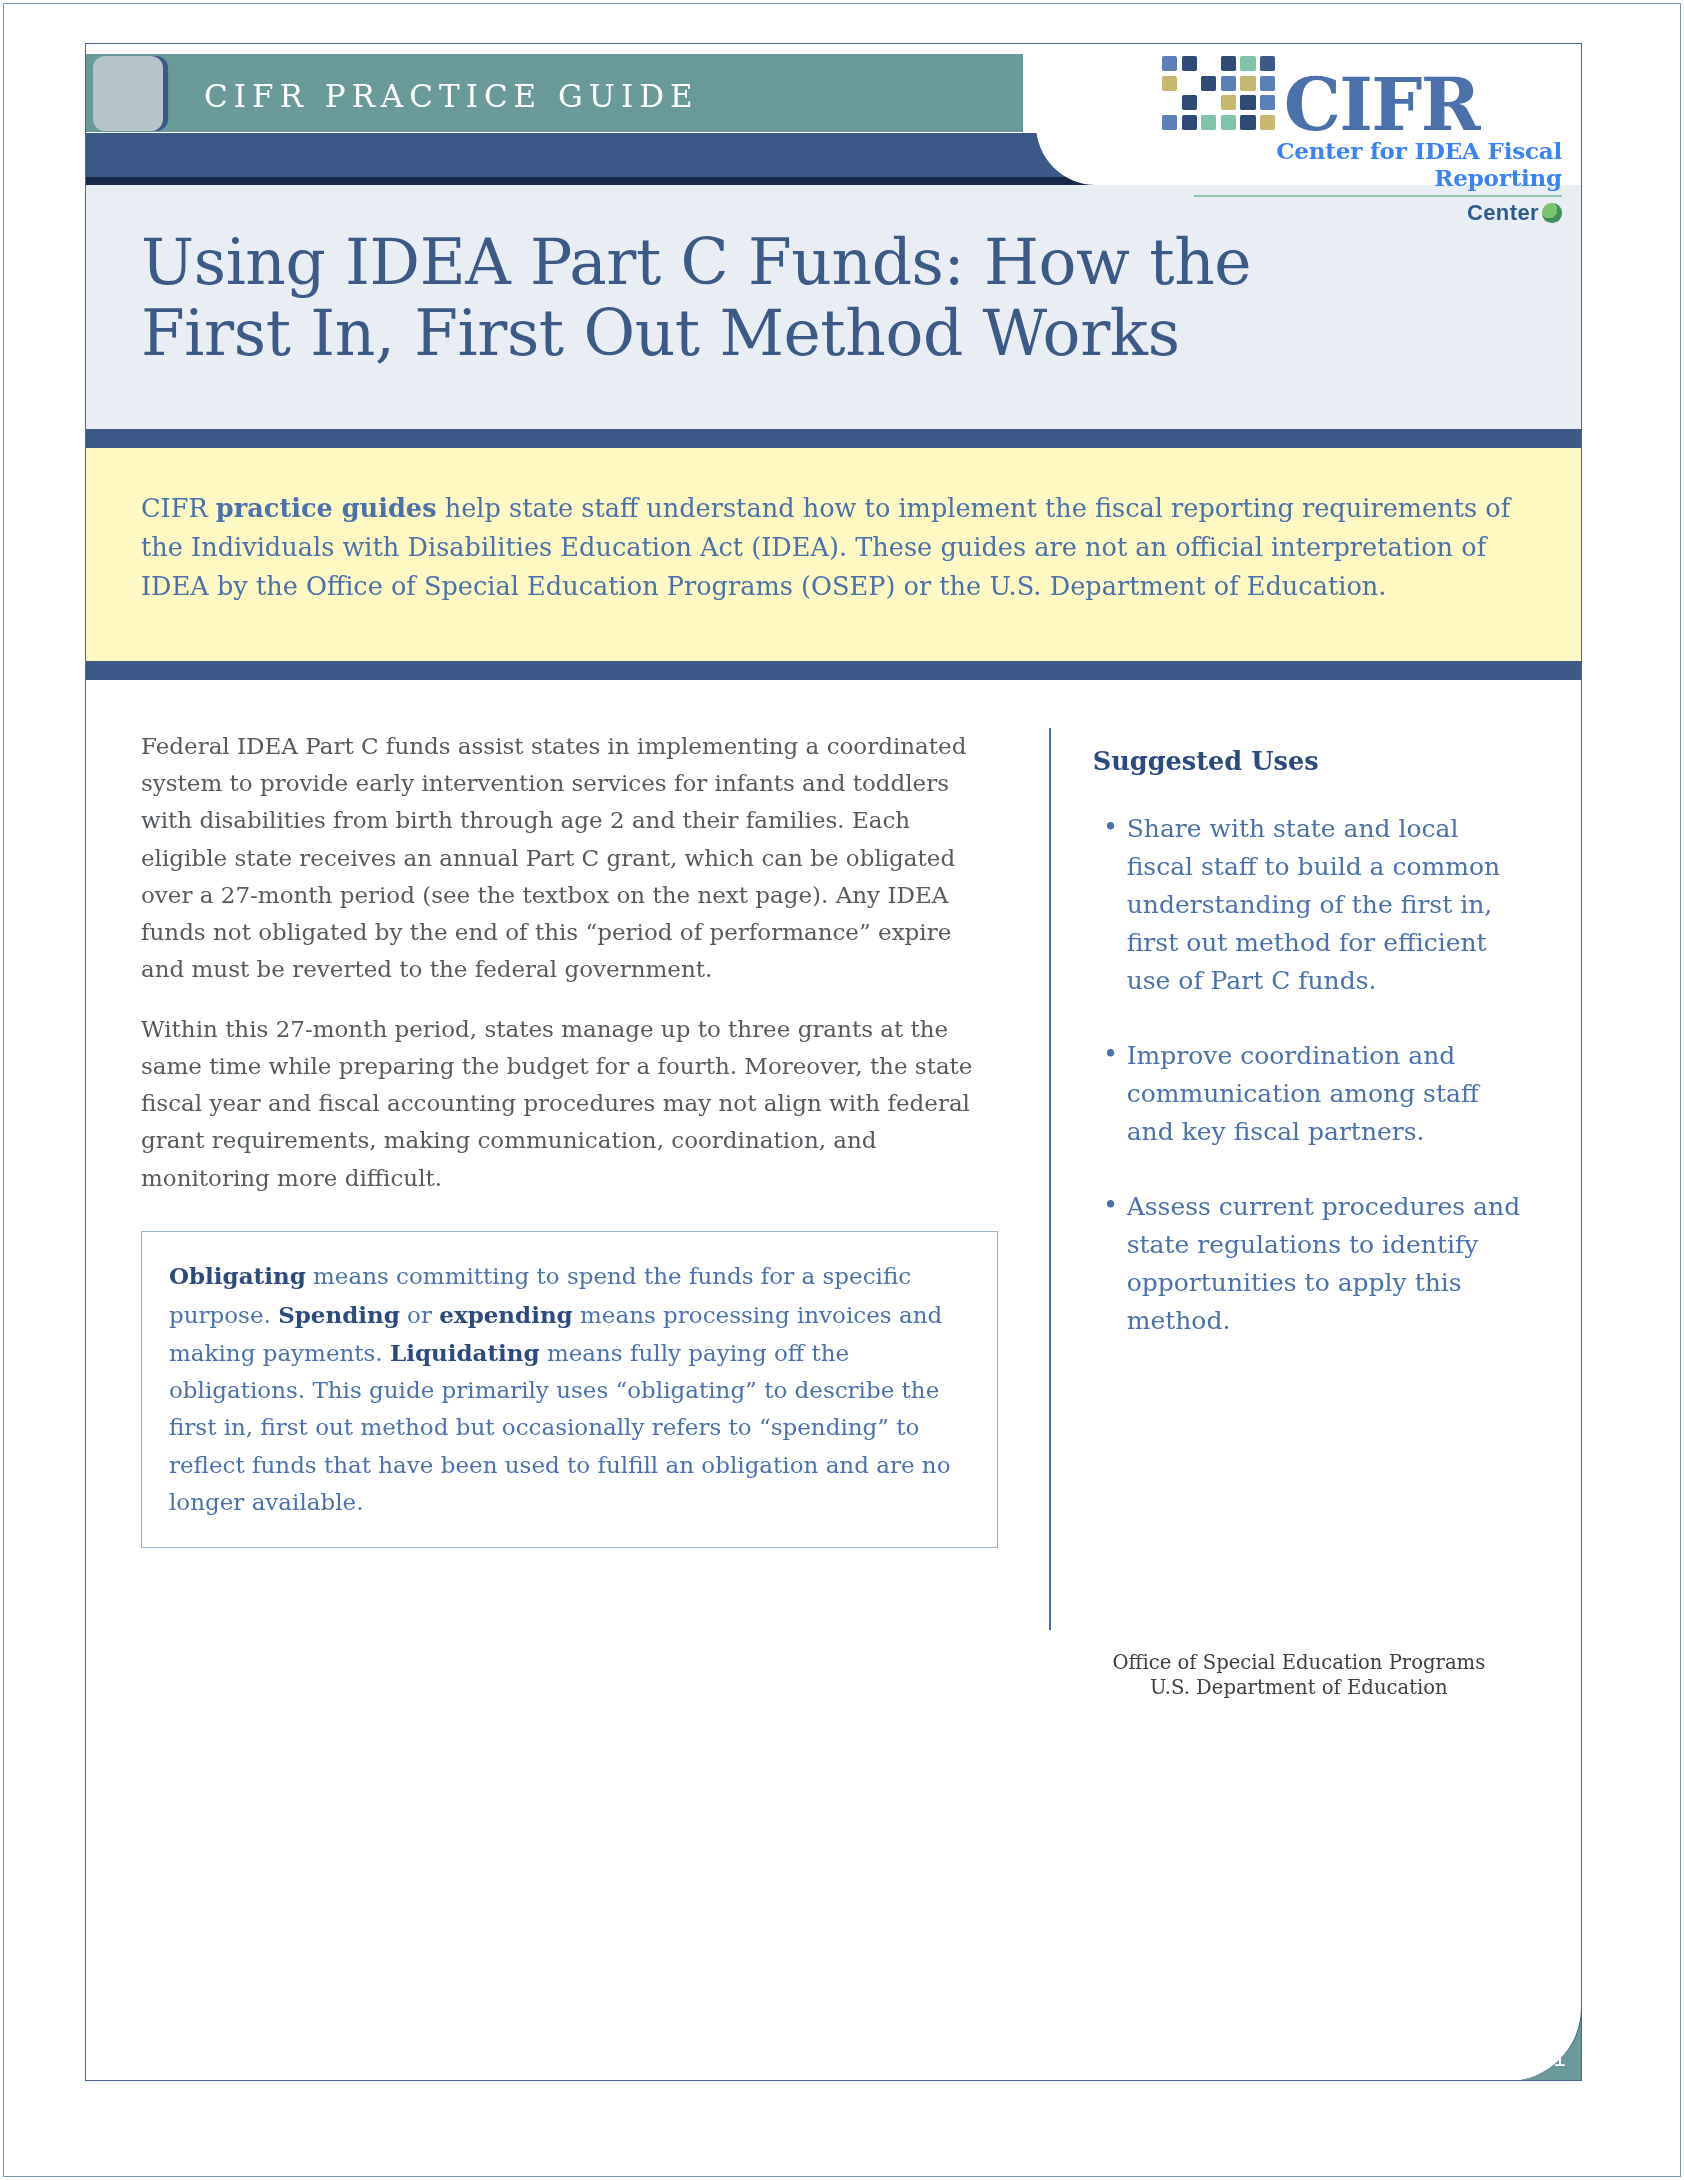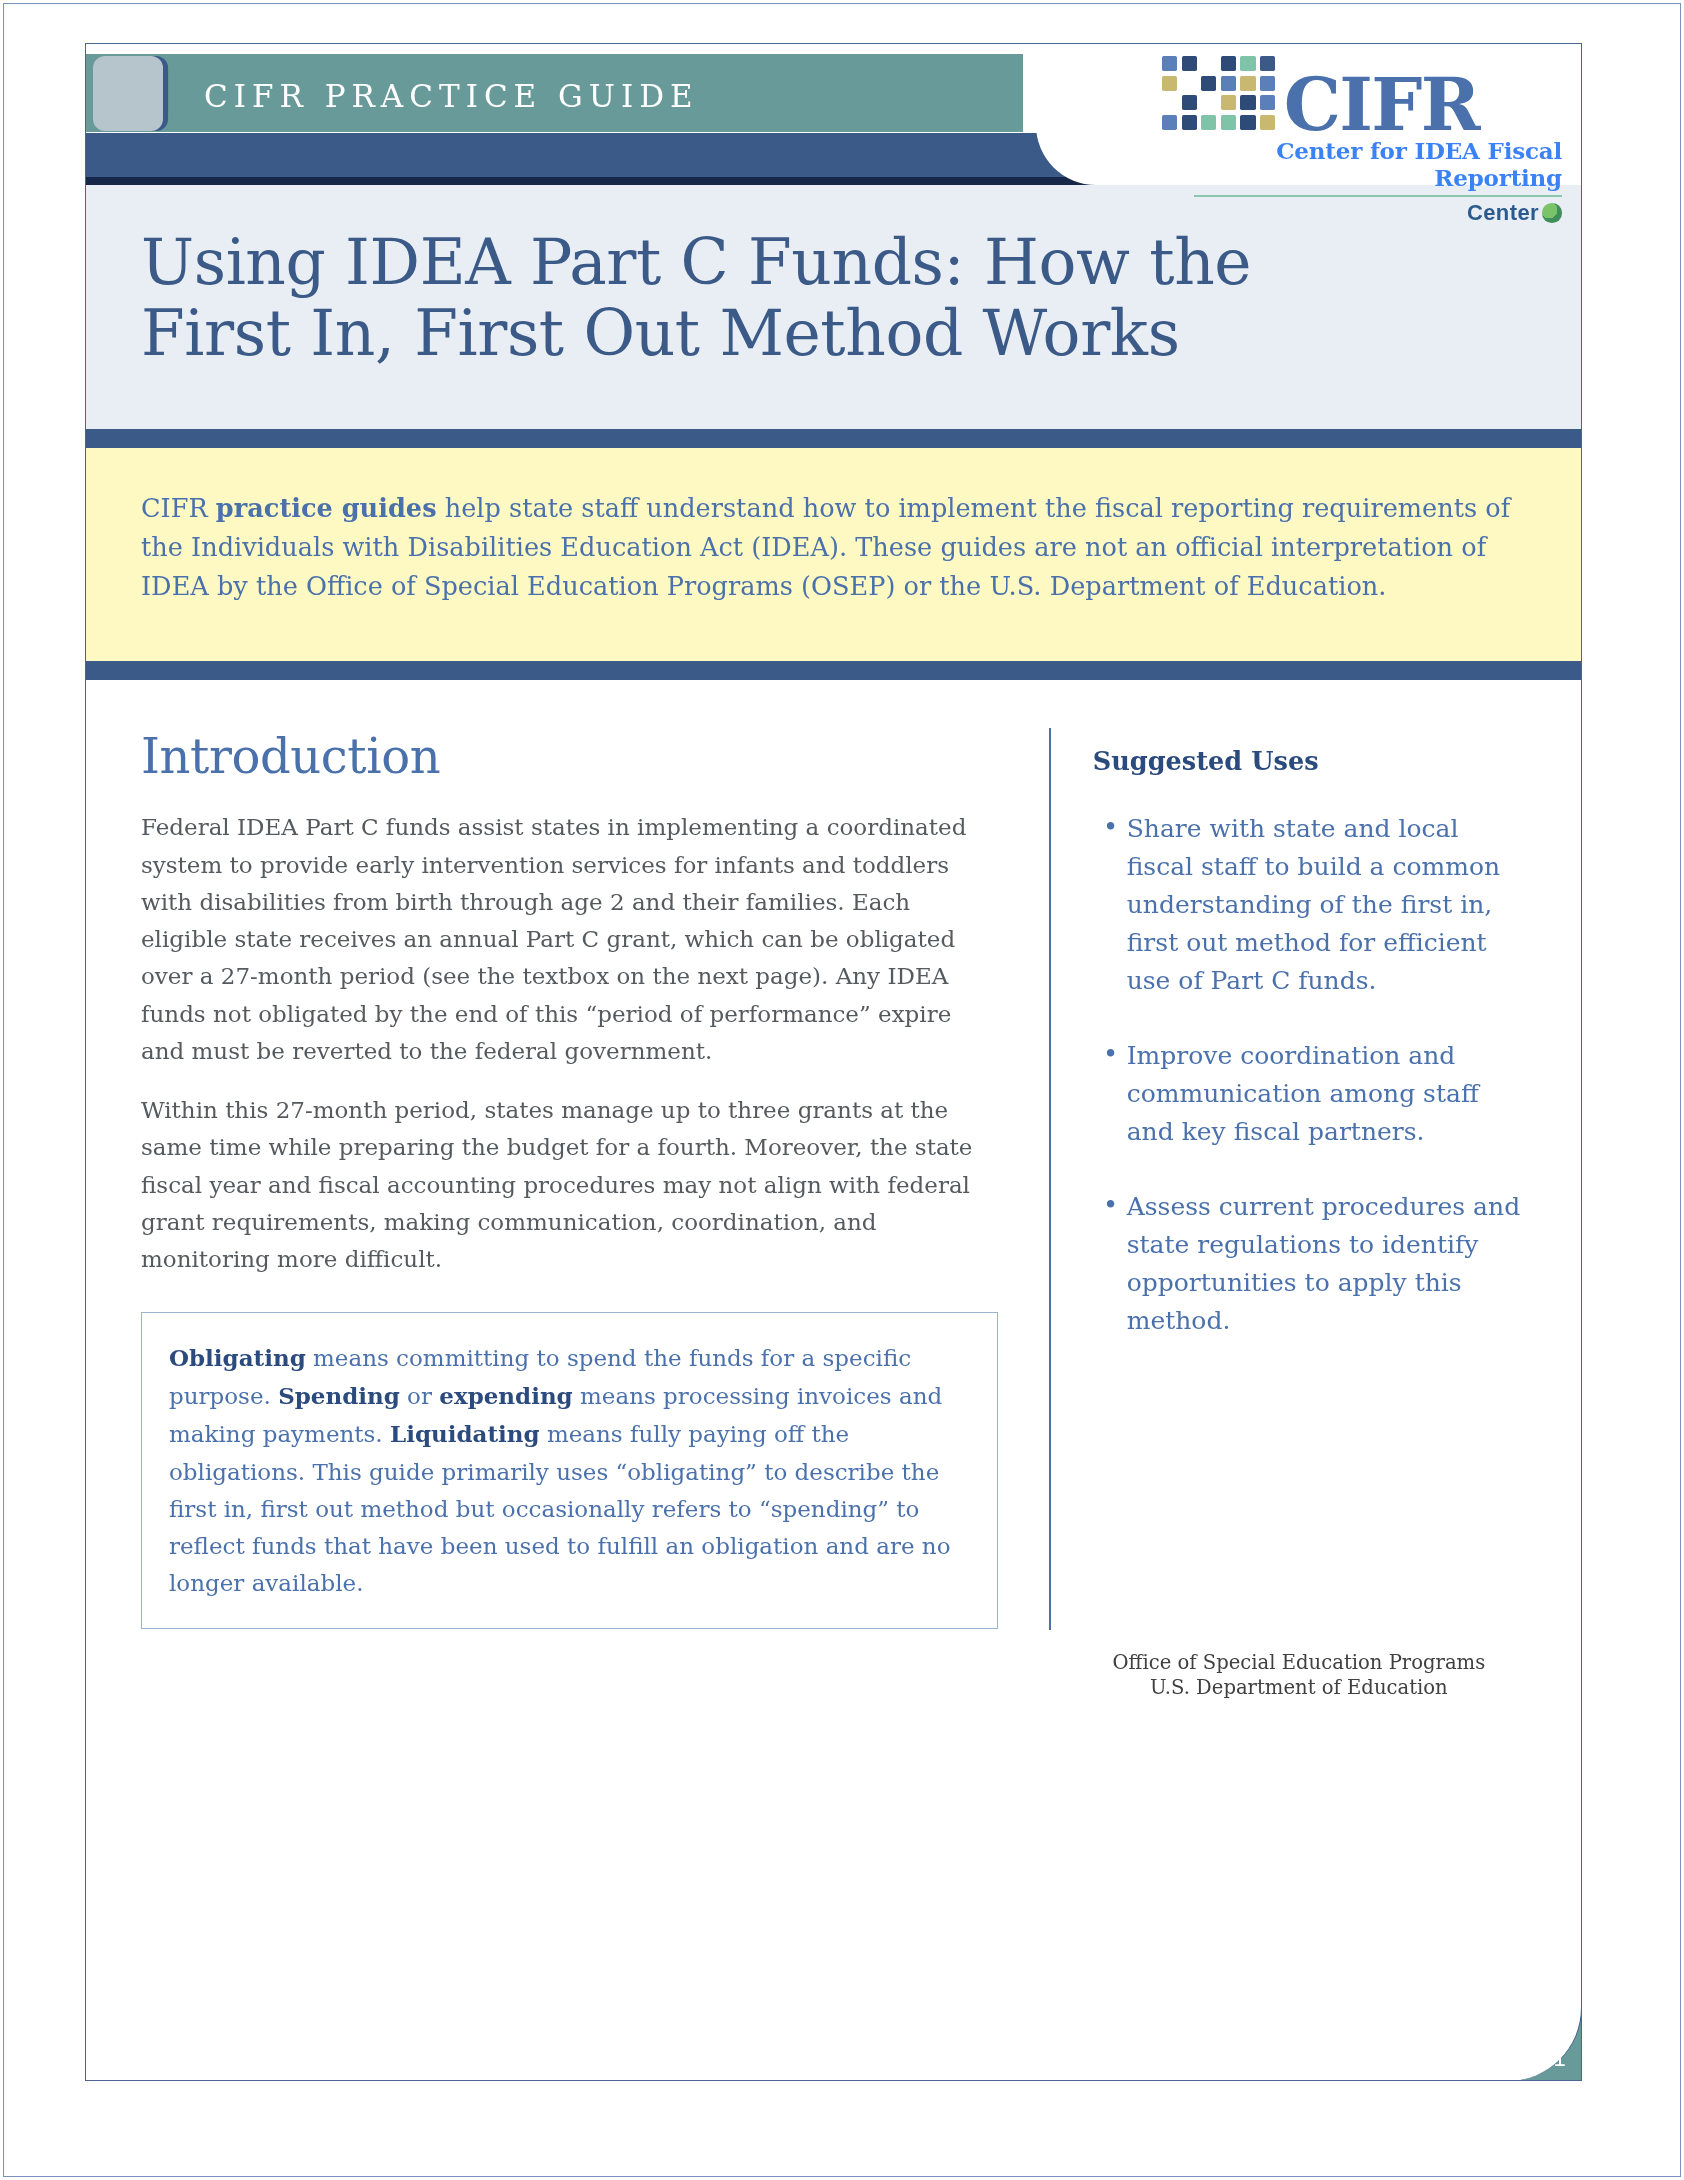--- a/index.html
+++ b/index.html
@@ -155,21 +155,20 @@
   <div class="bar-divider"></div>
 
   <div class="statement">
     <p><span>CIFR </span><b>practice guides</b><span> help state staff understand how to implement the fiscal reporting requirements of the Individuals with Disabilities Education Act (IDEA). These guides are not an official interpretation of IDEA by the Office of Special Education Programs (OSEP) or the U.S. Department of Education.</span></p>
   </div>
   <div class="bar-divider"></div>
 
   <div class="main">
 
     <div class="col-left">
-      <h2 class="section-title">Introduction</h2>
       <p class="body-p">Federal IDEA Part C funds assist states in implementing a coordinated system to provide early intervention services for infants and toddlers with disabilities from birth through age 2 and their families. Each eligible state receives an annual Part C grant, which can be obligated over a 27-month period (see the textbox on the next page). Any IDEA funds not obligated by the end of this “period of performance” expire and must be reverted to the federal government.</p>
       <p class="body-p">Within this 27-month period, states manage up to three grants at the same time while preparing the budget for a fourth. Moreover, the state fiscal year and fiscal accounting procedures may not align with federal grant requirements, making communication, coordination, and monitoring more difficult.</p>
 
       <div class="defbox">
         <p><b>Obligating</b><span> means committing to spend the funds for a specific purpose. </span><b>Spending</b><span> or </span><b>expending</b><span> means processing invoices and making payments. </span><b>Liquidating</b><span> means fully paying off the obligations. This guide primarily uses “obligating” to describe the first in, first out method but occasionally refers to “spending” to reflect funds that have been used to fulfill an obligation and are no longer available.</span></p>
       </div>
     </div>
 
     <div class="vdiv"></div>
 

